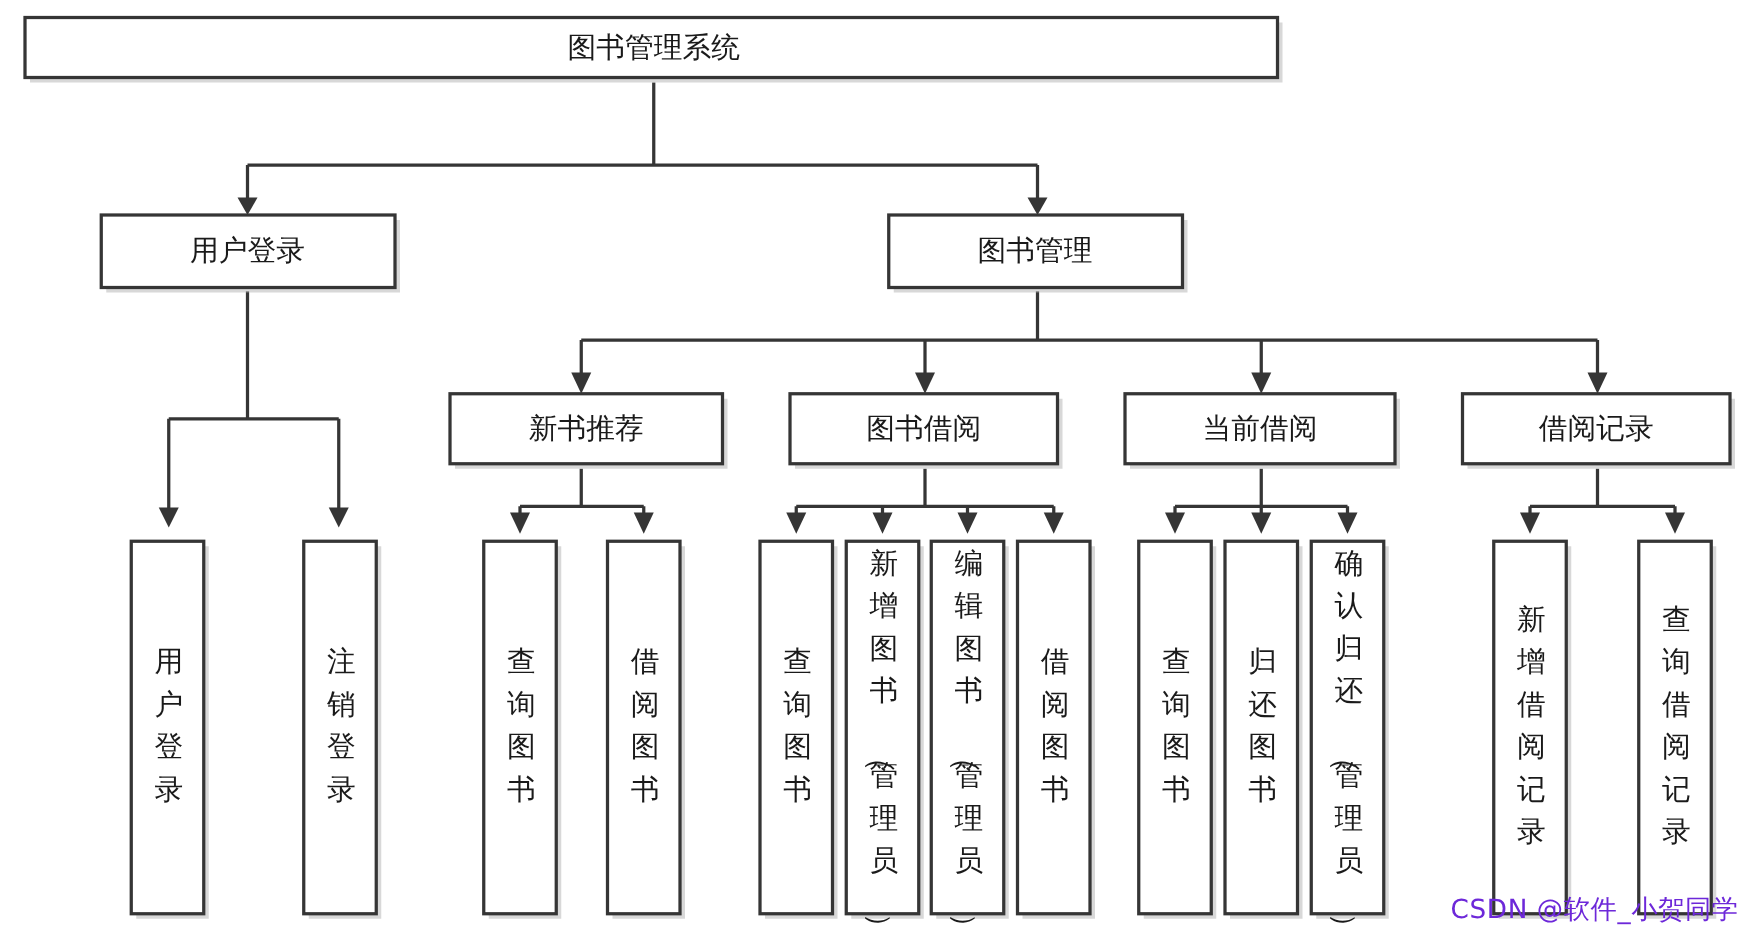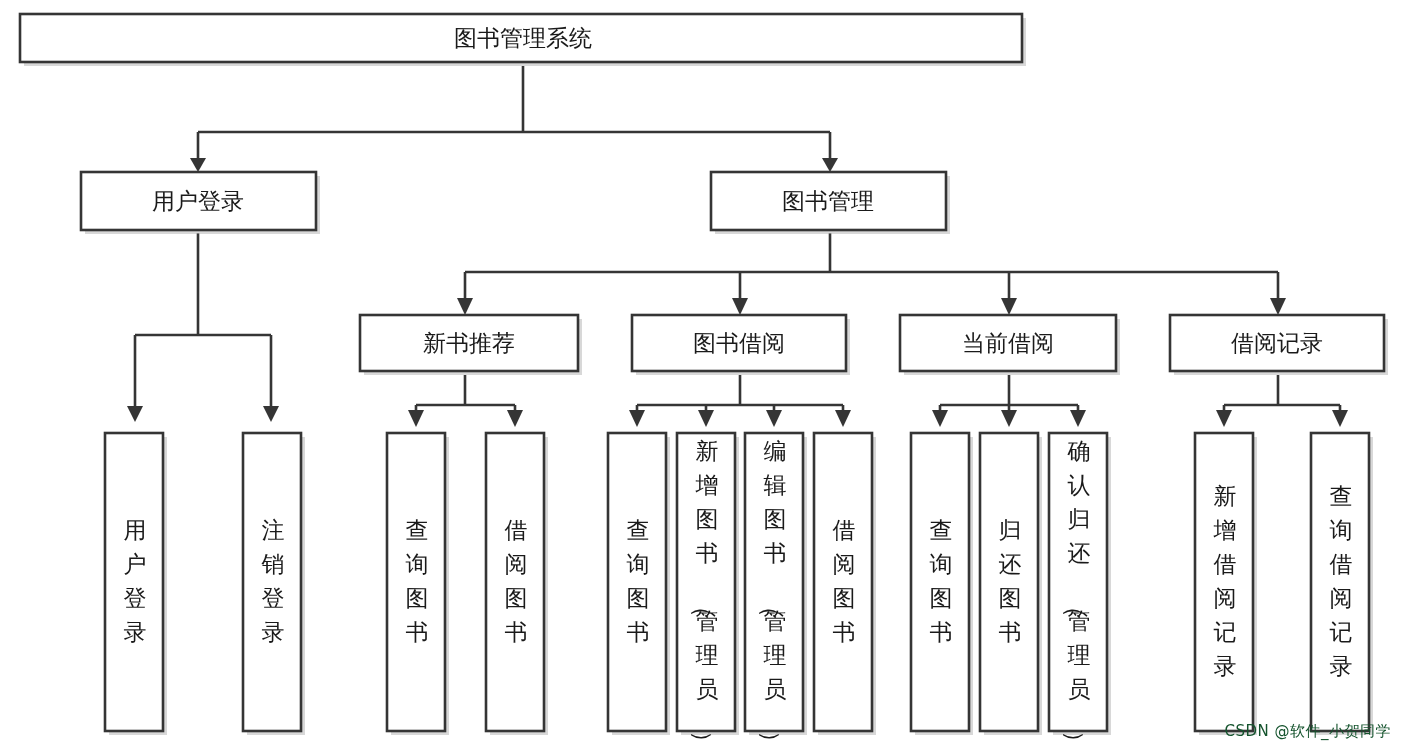--- a/index.html
+++ b/index.html
@@ -54,22 +54,22 @@
     font-size: 23px;
     fill: #1a1a1a;
     text-anchor: middle;
     dominant-baseline: middle;
   }
   .watermark {
     position: absolute;
     right: 14px;
     bottom: 6px;
     font-family: "DejaVu Sans", "Liberation Sans", sans-serif;
-    font-size: 15px;
-    color: #14532d;
+    font-size: 21px;
+    color: #6d28d9;
     letter-spacing: 0.5px;
     white-space: nowrap;
     pointer-events: none;
   }
 </style>
 </head>
 <body>
 
 <div id="diagram-root">
 

